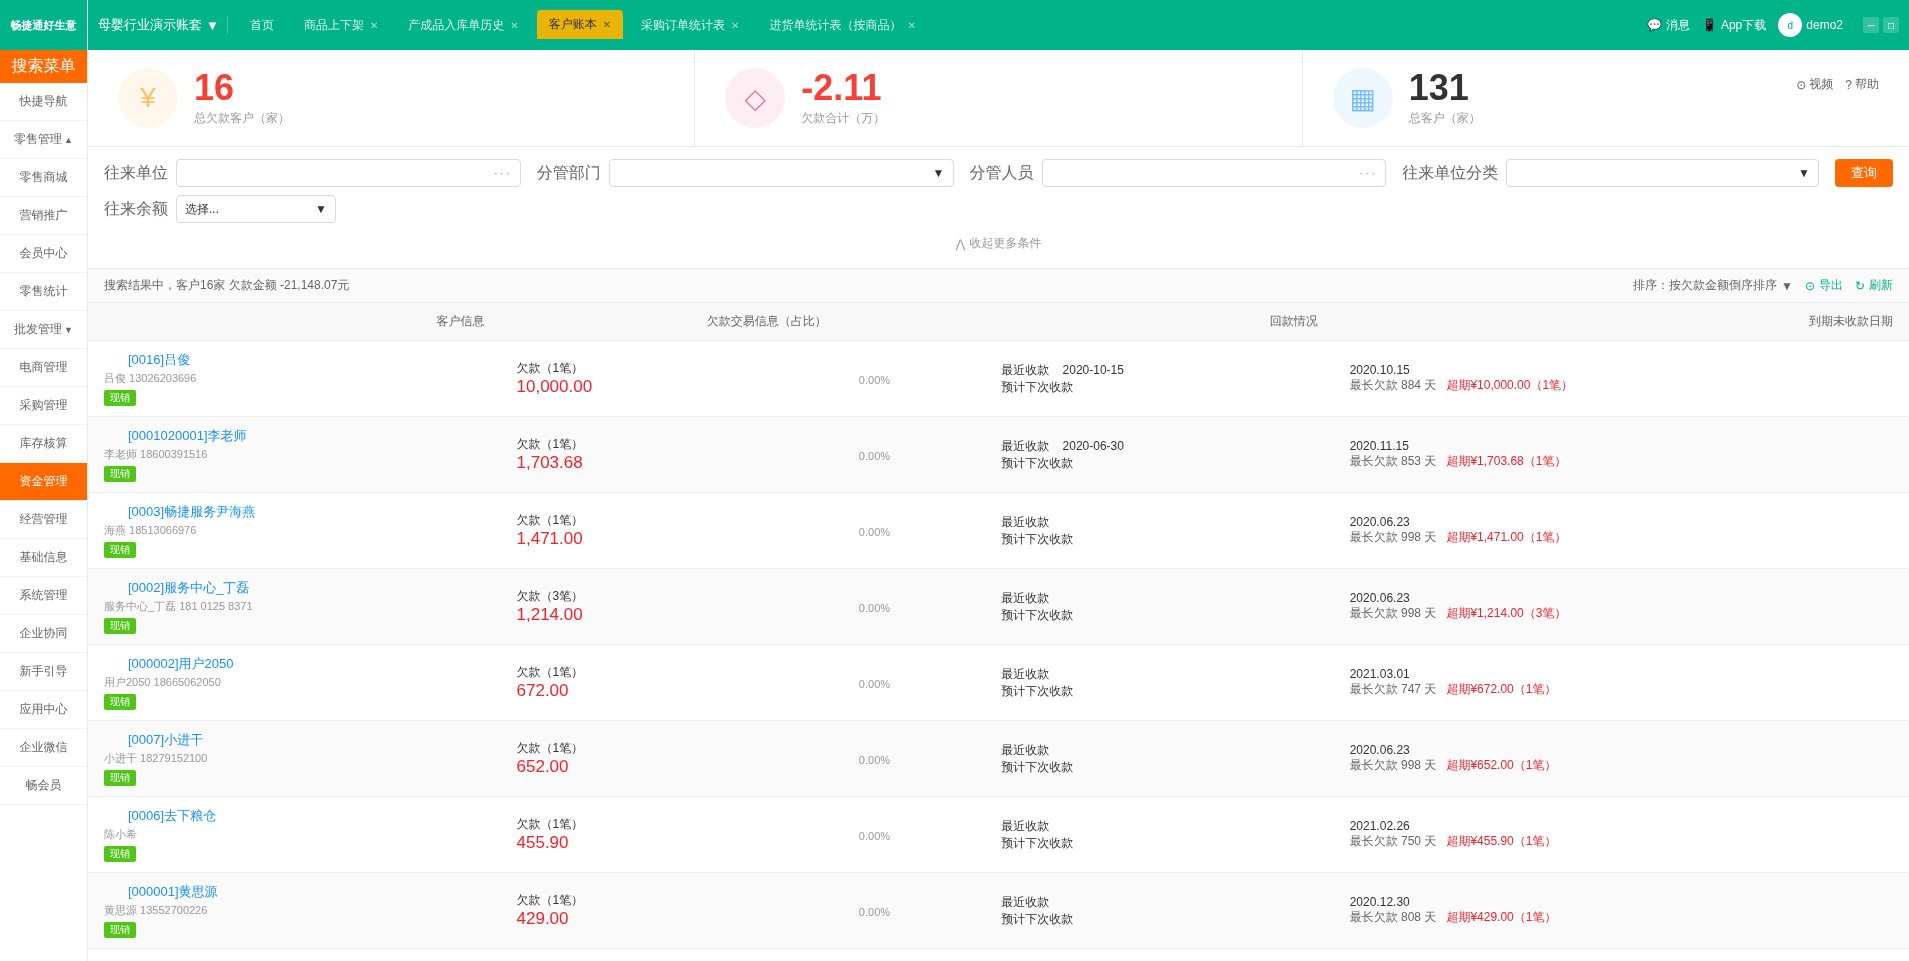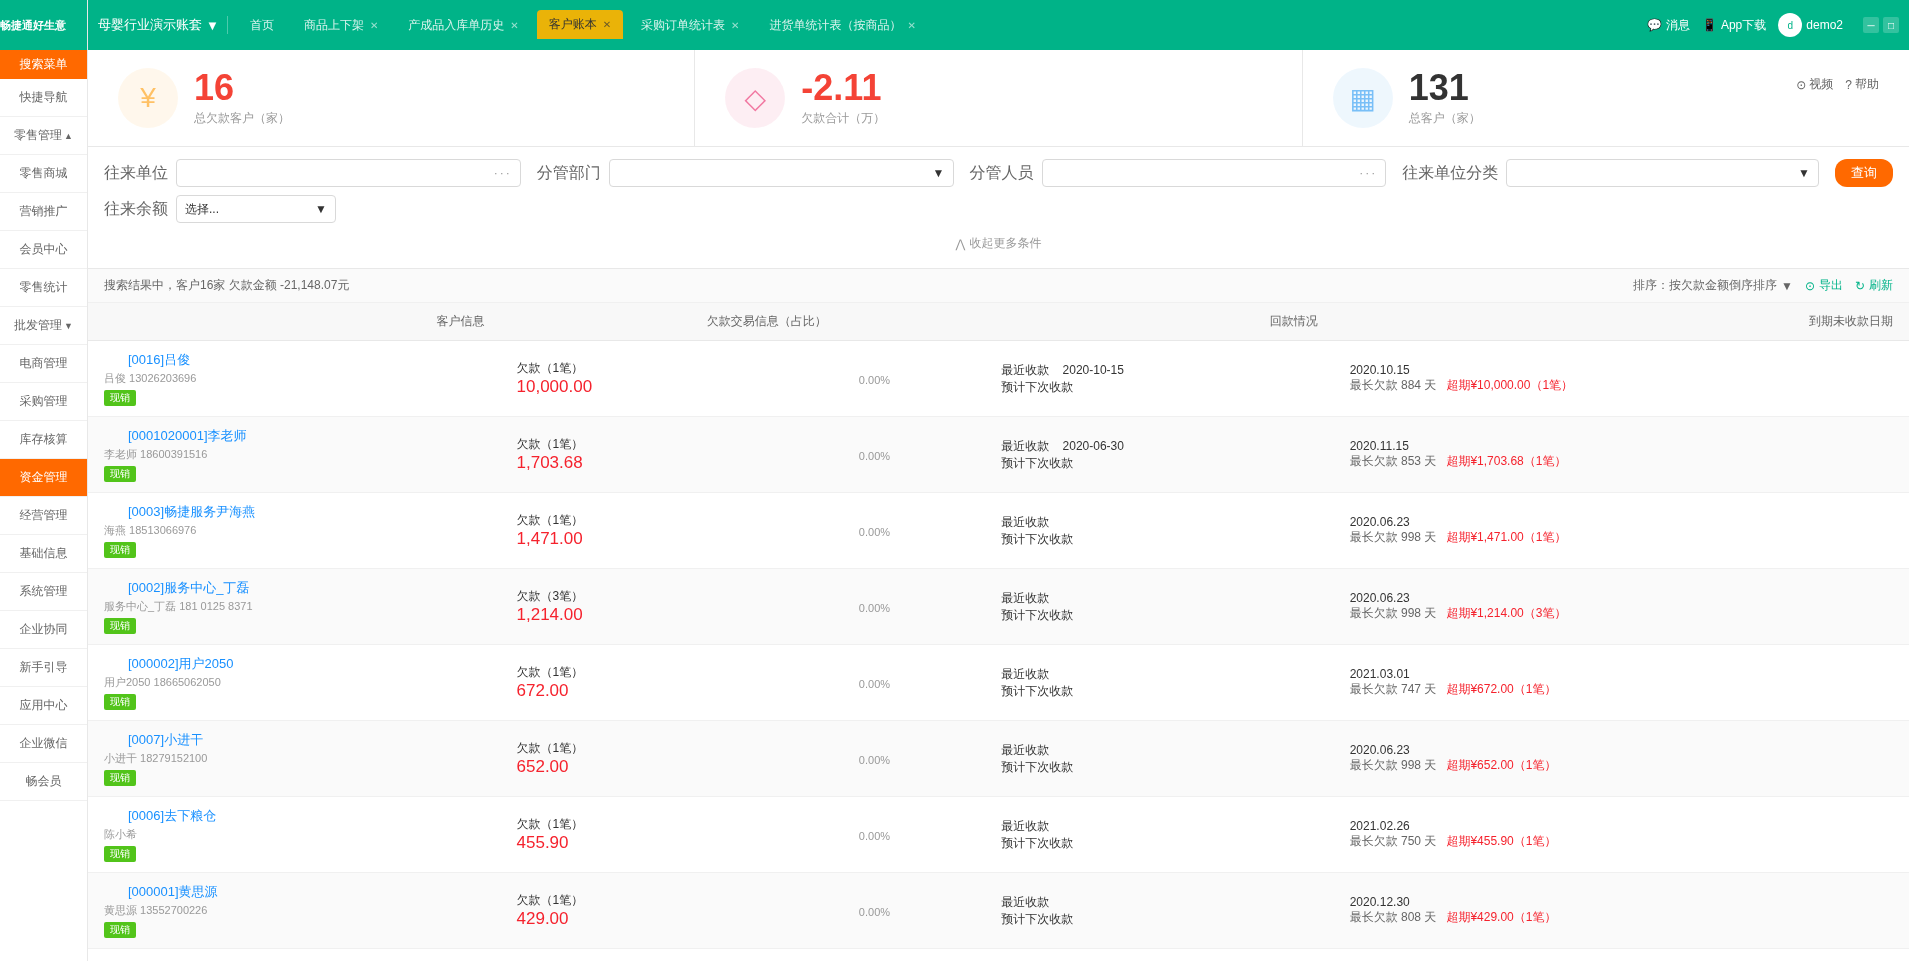--- a/index.html
+++ b/index.html
@@ -4,23 +4,23 @@
   <style>
     * { box-sizing: border-box; margin: 0; padding: 0; }
     body { font-family: "Microsoft YaHei", "PingFang SC", Arial, sans-serif; font-size: 13px; background: #f5f5f5; color: #333; }
 
     
     .app-wrapper { display: flex; height: 961px; overflow: hidden; }
     .sidebar { width: 88px; background: #fff; border-right: 1px solid #e8e8e8; display: flex; flex-direction: column; flex-shrink: 0; }
     .main-area { flex: 1; display: flex; flex-direction: column; overflow: hidden; }
 
     
-    .sidebar-logo { background: #00b388; padding: 10px 0; display: flex; align-items: center; justify-content: flex-start; height: 50px; }
+    .sidebar-logo { background: #00b388; padding: 10px 0; display: flex; align-items: center; justify-content: center; height: 50px; }
     .sidebar-logo-text { color: #fff; font-size: 11px; font-weight: bold; }
-    .sidebar-search { background: #ff6900; color: #fff; text-align: center; padding: 6px 0; font-size: 12px; cursor: pointer; }
+    .sidebar-search { background: #ff6900; color: #fff; text-align: center; padding: 6px 0; font-size: 16px; cursor: pointer; }
     .sidebar-nav-item { text-align: center; padding: 10px 4px; cursor: pointer; font-size: 12px; color: #666; border-bottom: 1px solid #f0f0f0; }
     .sidebar-nav-item.active { background: #ff6900; color: #fff; }
     .sidebar-nav-item.has-sub { display: flex; align-items: center; justify-content: center; gap: 2px; }
     .sub-arrow { font-size: 9px; }
 
     
     .top-bar { background: #00b388; height: 50px; display: flex; align-items: center; padding: 0 10px; }
     .top-bar-left { display: flex; align-items: center; gap: 6px; flex: 1; }
     .top-logo-area { display: flex; align-items: center; gap: 4px; color: #fff; font-size: 13px; padding-right: 8px; border-right: 1px solid rgba(255,255,255,0.3); margin-right: 4px; cursor: pointer; }
     .tab-item { display: flex; align-items: center; gap: 4px; padding: 6px 12px; border-radius: 4px 4px 0 0; font-size: 12px; cursor: pointer; color: rgba(255,255,255,0.85); white-space: nowrap; }
@@ -46,21 +46,21 @@
     .stat-top-actions { margin-left: auto; display: flex; gap: 12px; font-size: 12px; color: #666; align-self: flex-start; padding-top: 8px; cursor: pointer; }
 
     
     .filter-area { background: #fff; padding: 12px 16px; border-bottom: 1px solid #e8e8e8; }
     .filter-row { display: flex; align-items: center; gap: 16px; margin-bottom: 8px; }
     .filter-group { display: flex; align-items: center; gap: 8px; flex: 1; }
     .filter-label { font-size: 16px; color: #666; white-space: nowrap; min-width: 60px; }
     .filter-input { border: 1px solid #d9d9d9; border-radius: 4px; padding: 4px 8px; font-size: 12px; flex: 1; height: 28px; outline: none; }
     .filter-select { border: 1px solid #d9d9d9; border-radius: 4px; padding: 4px 8px; font-size: 12px; flex: 1; height: 28px; display: flex; align-items: center; justify-content: space-between; cursor: pointer; background: #fff; }
     .filter-dots { color: #999; letter-spacing: 2px; }
-    .search-btn { background: #ff6900; color: #fff; border: none; border-radius: 12px; padding: 5px 16px; font-size: 13px; cursor: pointer; height: 28px; }
+    .search-btn { background: #ff6900; color: #fff; border: none; border-radius: 4px; padding: 5px 16px; font-size: 13px; cursor: pointer; height: 28px; }
     .collapse-row { text-align: center; padding: 4px 0; font-size: 12px; color: #999; cursor: pointer; display: flex; align-items: center; justify-content: center; gap: 4px; }
 
     
     .results-area { flex: 1; background: #fff; overflow: hidden; display: flex; flex-direction: column; }
     .results-bar { display: flex; align-items: center; justify-content: space-between; padding: 8px 16px; border-bottom: 1px solid #f0f0f0; background: #fafafa; }
     .results-info { font-size: 12px; color: #666; }
     .results-actions { display: flex; align-items: center; gap: 12px; font-size: 12px; color: #666; }
     .sort-select { display: flex; align-items: center; gap: 4px; cursor: pointer; }
     .action-btn { display: flex; align-items: center; gap: 4px; cursor: pointer; color: #00b388; }
 

